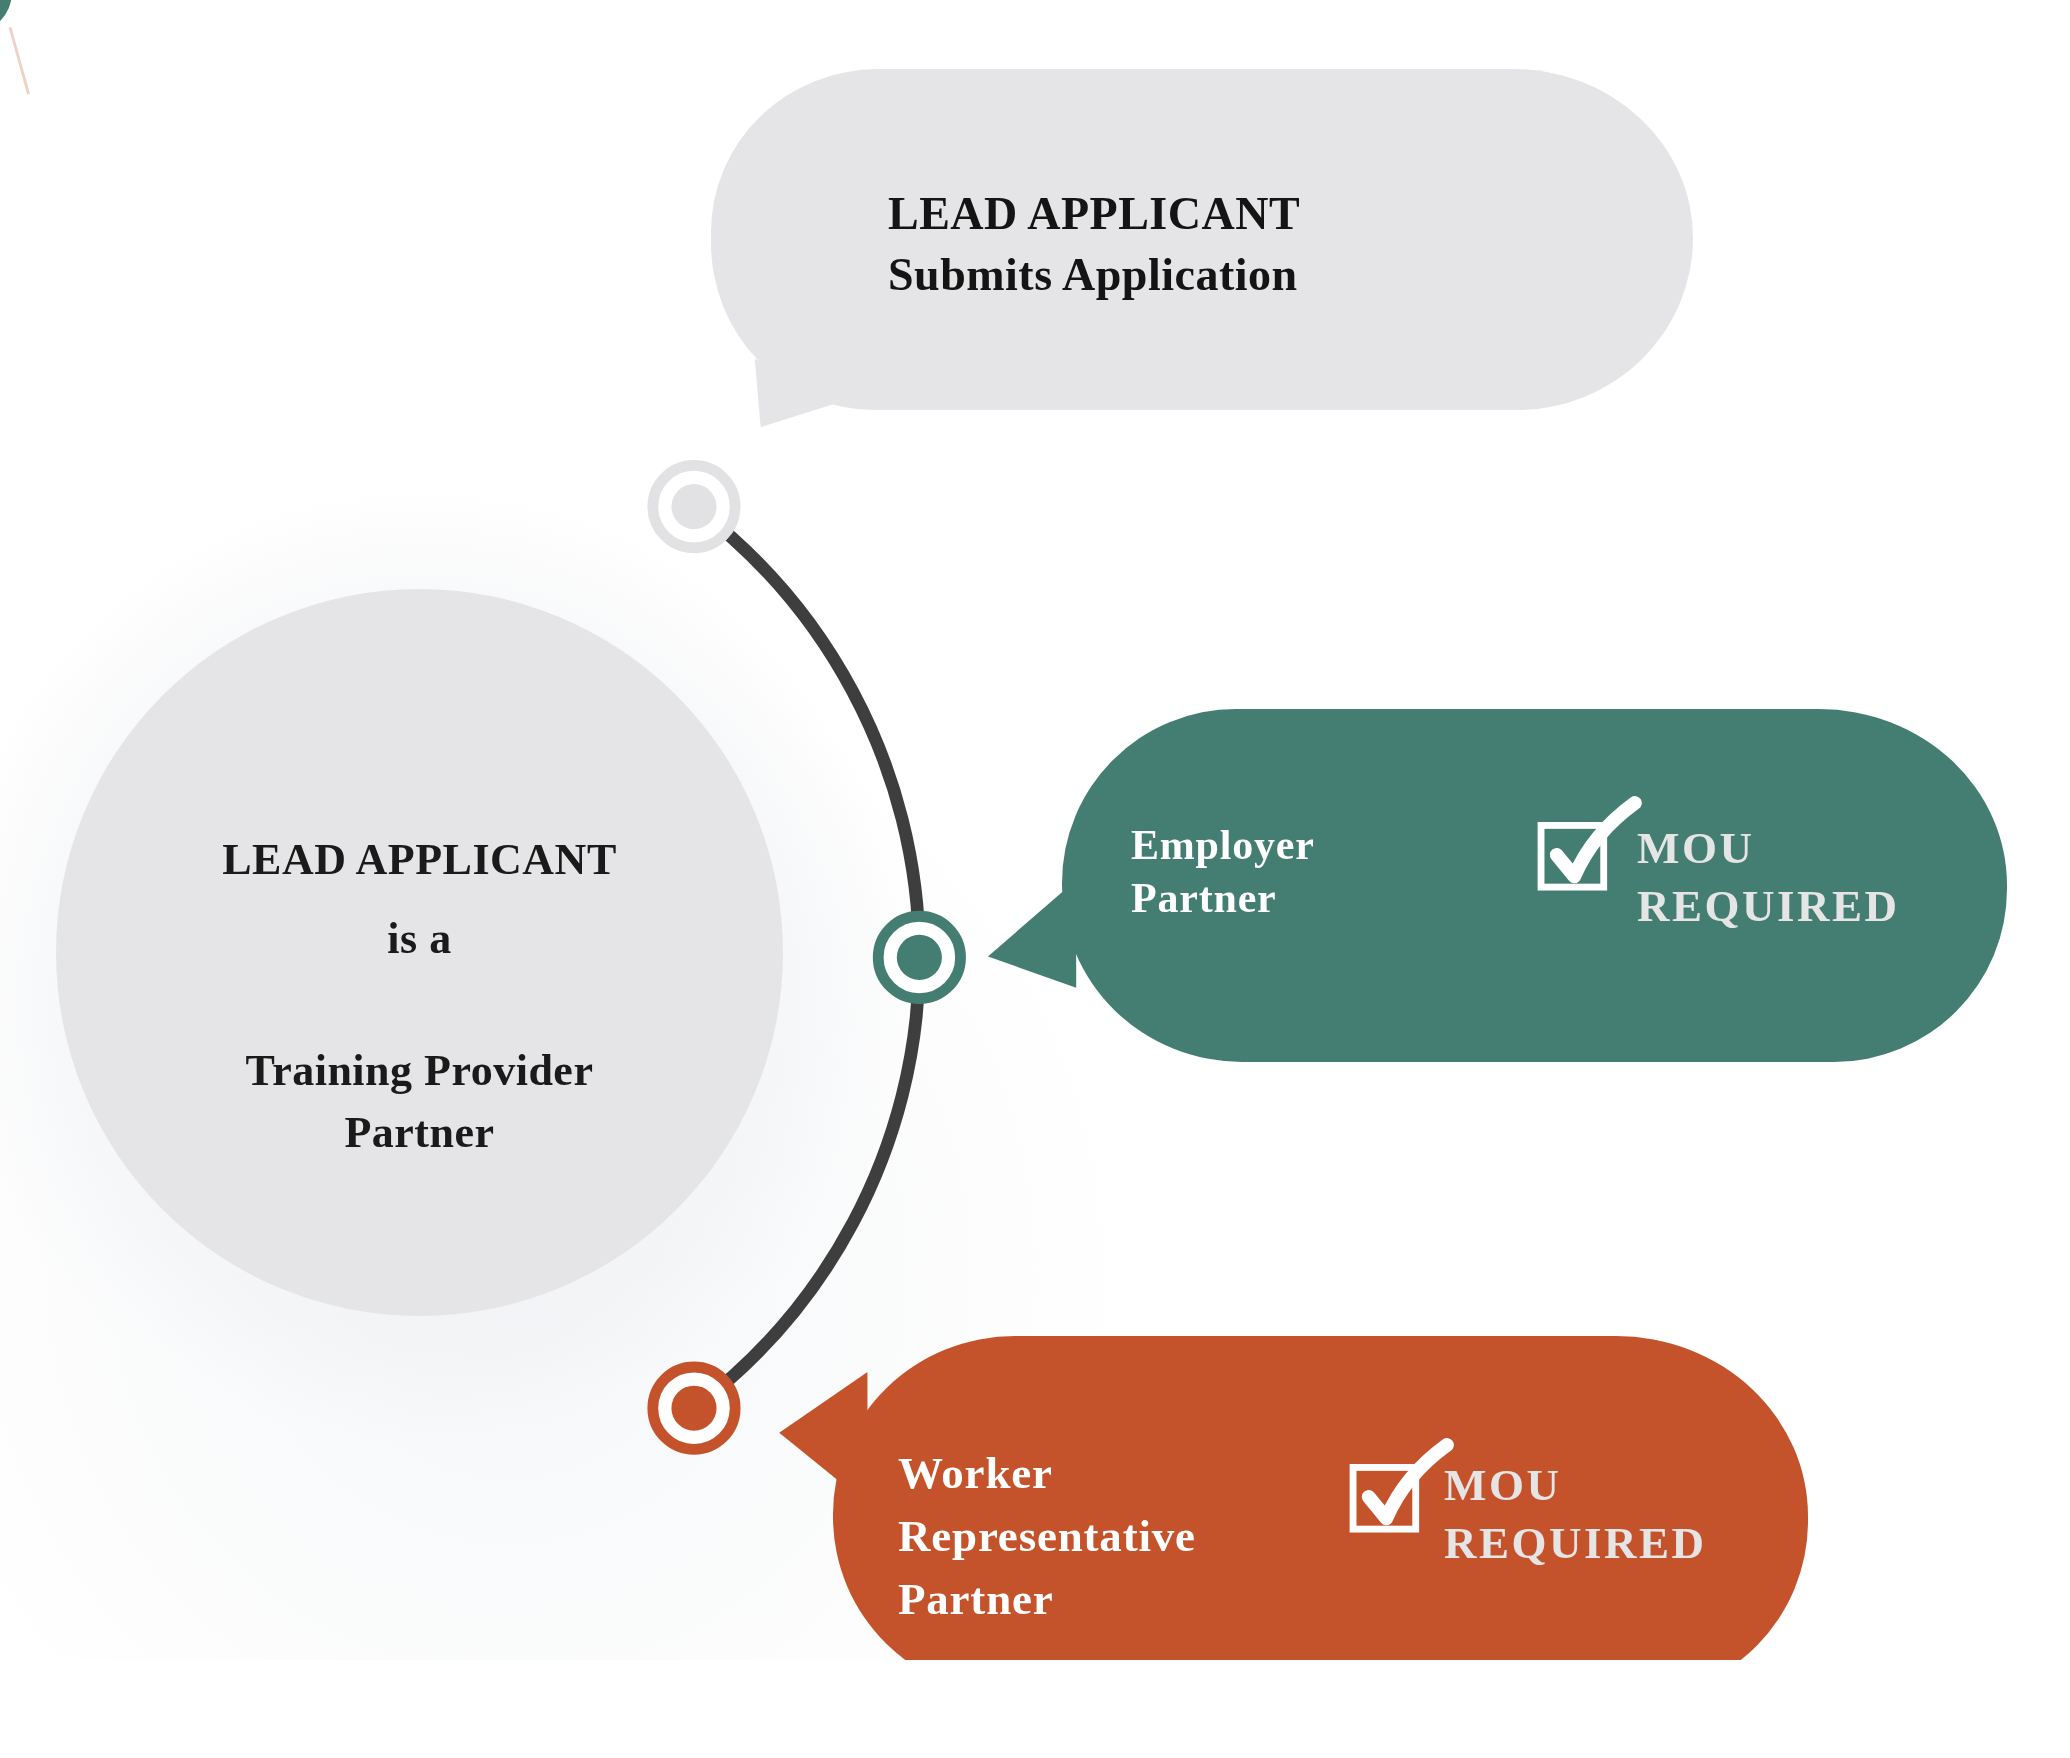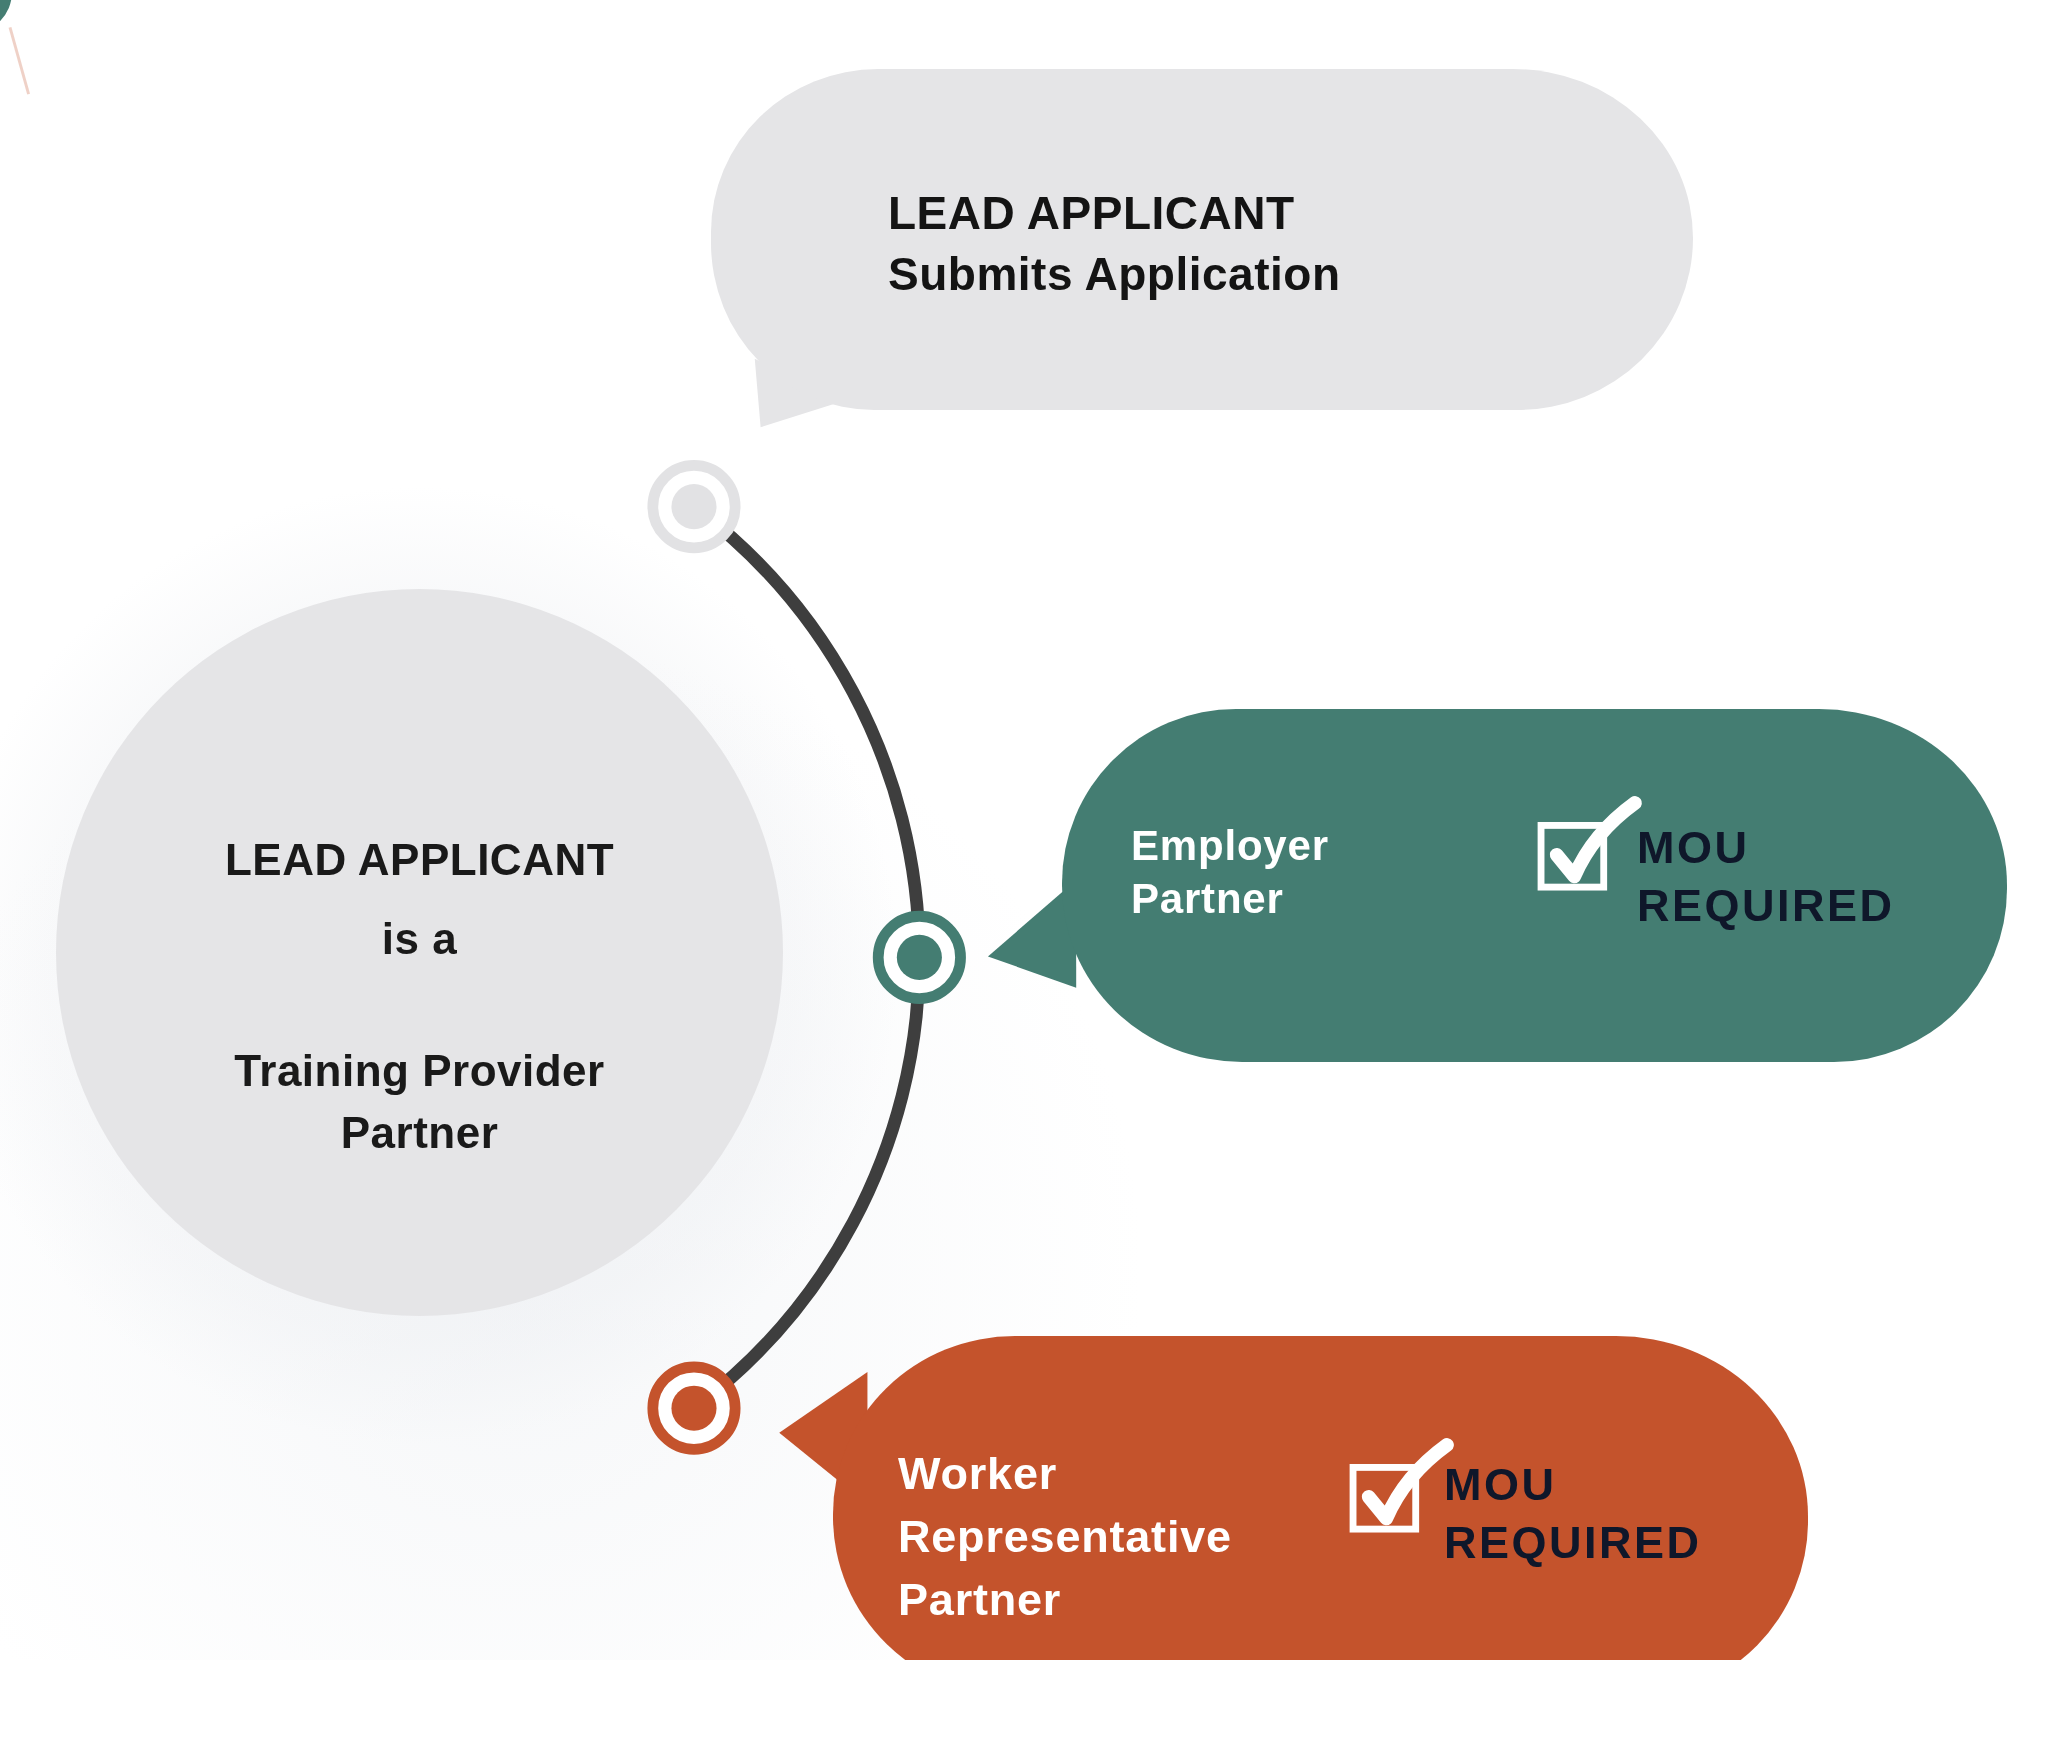--- a/index.html
+++ b/index.html
@@ -1,18 +1,18 @@
 <!DOCTYPE html>
 <html><head>
 <meta charset="utf-8">
 <style>
   html,body{margin:0;padding:0;background:#ffffff;}
   .canvas{
     position:relative;width:2070px;height:1660px;overflow:hidden;background:#ffffff;
-    font-family:Liberation Sans, sans-serif;
+    font-family:Liberation Serif, serif;
   }
   
   .halo{position:absolute;inset:0;pointer-events:none;}
   .halo-a{background:radial-gradient(circle 647px at 420px 965px,
            rgba(226,229,234,0.50), rgba(226,229,234,0.22) 58%, rgba(255,255,255,0) 74%);}
   .halo-b{background:radial-gradient(circle 931px at 510px 1274px,
            rgba(233,236,240,0.45), rgba(255,255,255,0) 68%);}
 
   .svg-layer{position:absolute;left:0;top:0;width:2070px;height:1758px;}
 
@@ -46,21 +46,21 @@
     left:833px;top:1336px;width:975px;height:361px;
     background:#c4532c;
     border-radius:182px 192px 174px 184px / 178px 180px 176px 180px;
   }
   .b-label{
     position:absolute;font-weight:700;color:#ffffff;letter-spacing:0.8px;
   }
   .bubble-teal .b-label{left:69px;top:110px;font-size:42px;line-height:53px;}
   .bubble-orange .b-label{left:65px;top:106px;font-size:45px;line-height:63px;}
   .badge{
-    position:absolute;font-weight:700;color:#0f172a;letter-spacing:2.5px;
+    position:absolute;font-weight:700;color:#e5e5e5;letter-spacing:2.5px;
     font-size:45px;line-height:58px;
   }
   .bubble-teal .badge{left:575px;top:110px;}
   .bubble-orange .badge{left:611px;top:120px;}
   .checkbox{position:absolute;overflow:visible;}
   .bubble-teal .checkbox{left:474px;top:89px;}
   .bubble-orange .checkbox{left:515px;top:104px;}
 </style>
 </head>
 <body>

